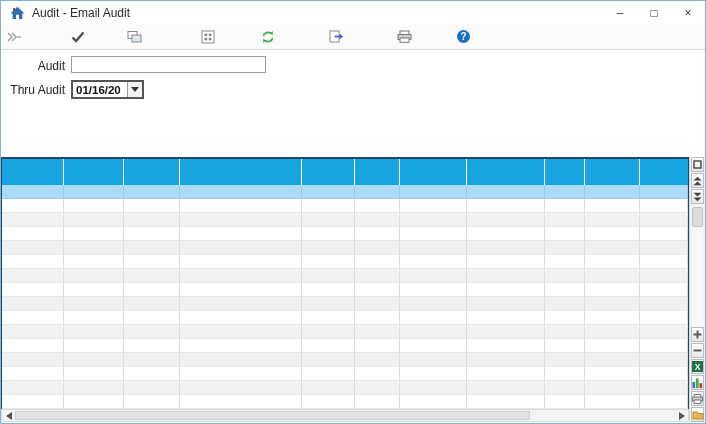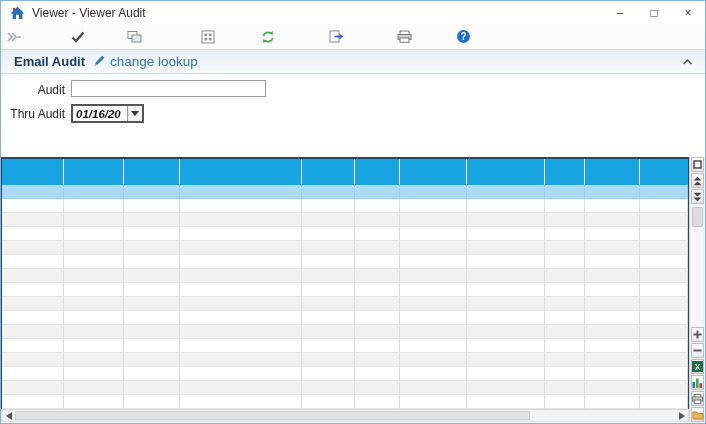--- a/index.html
+++ b/index.html
@@ -42,21 +42,21 @@
   .panel-collapse { margin-left:auto; display:flex; cursor:pointer; }
 
   
   .filters { position:relative; height:64px; background:#fff; }
   .flt-label { position:absolute; left:0; width:64px; text-align:right; font-size:12px; color:#222; }
   .search-input { position:absolute; left:70px; top:6px; width:195px; height:17px;
                   border:1px solid #9b9b9b; font-size:12px; padding:0 3px;
                   font-family:"Liberation Sans", sans-serif; }
   .combo { position:absolute; left:70px; top:30px; width:73px; height:19px;
            border:2px solid #555; background:#fff; display:flex; align-items:stretch; cursor:default; }
-  .combo-value { flex:1; font-size:11.5px; font-weight:bold; color:#111; padding:1px 3px; line-height:14px;font-style:italic; }
+  .combo-value { flex:1; font-size:11.5px; font-weight:bold; color:#111; padding:1px 3px; line-height:14px; }
   .combo-arrow { width:15px; background:#f1f1f1; border-left:1px solid #999;
                  display:flex; align-items:center; justify-content:center; }
 
   
   .gridwrap { position:absolute; left:0; top:156px; width:688px; height:266px; background:#fff; }
   .grid { border:1px solid #24476f; border-top-width:2px; width:688px; }
   .hrow { display:flex; height:26px; background:#18a3e1; }
   .hcell { display:flex; align-items:center; justify-content:center; text-align:center;
            font-size:10.5px; font-weight:bold; color:#093f91; line-height:11px;
            border-right:1px solid #fff; white-space:pre-line; overflow:hidden; cursor:default; }
@@ -92,21 +92,21 @@
 
 <div class="window">
 
   <div class="titlebar">
     <span class="app-icon">
       <svg width="15" height="14" viewBox="0 0 16 15">
         <rect x="3.2" y="2" width="2.2" height="4" fill="#c0392b"></rect>
         <path d="M8 0.8 L15.4 8 L13.2 8 L13.2 14 L9.6 14 L9.6 9.4 L6.4 9.4 L6.4 14 L2.8 14 L2.8 8 L0.6 8 Z" fill="#2e6db4"></path>
       </svg>
     </span>
-    <span class="title">Viewer - Viewer Audit</span>
+    <span class="title">Audit - Email Audit</span>
     <span class="win-controls">
       <span class="win-btn">–</span>
       <span class="win-btn">□</span>
       <span class="win-btn">×</span>
     </span>
   </div>
 
 
   <div class="toolbar">
       <span class="tb-item disabled" style="left: 6px;">
@@ -179,37 +179,20 @@
         <span class="tb-text"><span></span><br><span></span></span>
       </span>
       <span class="tb-item" style="left: 456px;">
         <span class="tb-icon">
           <span class="help-circle">?</span>
         </span>
         <span class="tb-text"><span></span><br><span></span></span>
       </span>
     </div>
 
-  <div class="panelbar">
-    <span class="panel-title">Email Audit</span>
-    <span class="panel-link">
-      <span>
-        <svg width="13" height="13" viewBox="0 0 16 16">
-          <path d="M2 14.4 L3 10.8 L11.4 2.2 L13.9 4.7 L5.5 13.3 Z" fill="#2e75b6"></path>
-          <path d="M2 14.4 L3 10.8 L5.5 13.3 Z" fill="#e8b35a"></path>
-        </svg>
-      </span>
-      <span class="link-text">change lookup</span>
-    </span>
-    <span class="panel-collapse">
-      <svg width="11" height="8">
-          <path d="M1.5 6 L5.5 2 L9.5 6" stroke="#55606c" stroke-width="1.7" fill="none"></path>
-        </svg>
-    </span>
-  </div>
 
   <div class="filters">
     <span class="flt-label" style="top:9px;">Audit</span>
     <input class="search-input" type="text" value="" style="">
     <span class="flt-label" style="top:33px;">Thru Audit</span>
     <span class="combo">
       <span class="combo-value">01/16/20</span>
       <span class="combo-arrow">
         <svg width="8" height="5">
             <path d="M0 0 L8 0 L4 5 Z" fill="#333"></path>

